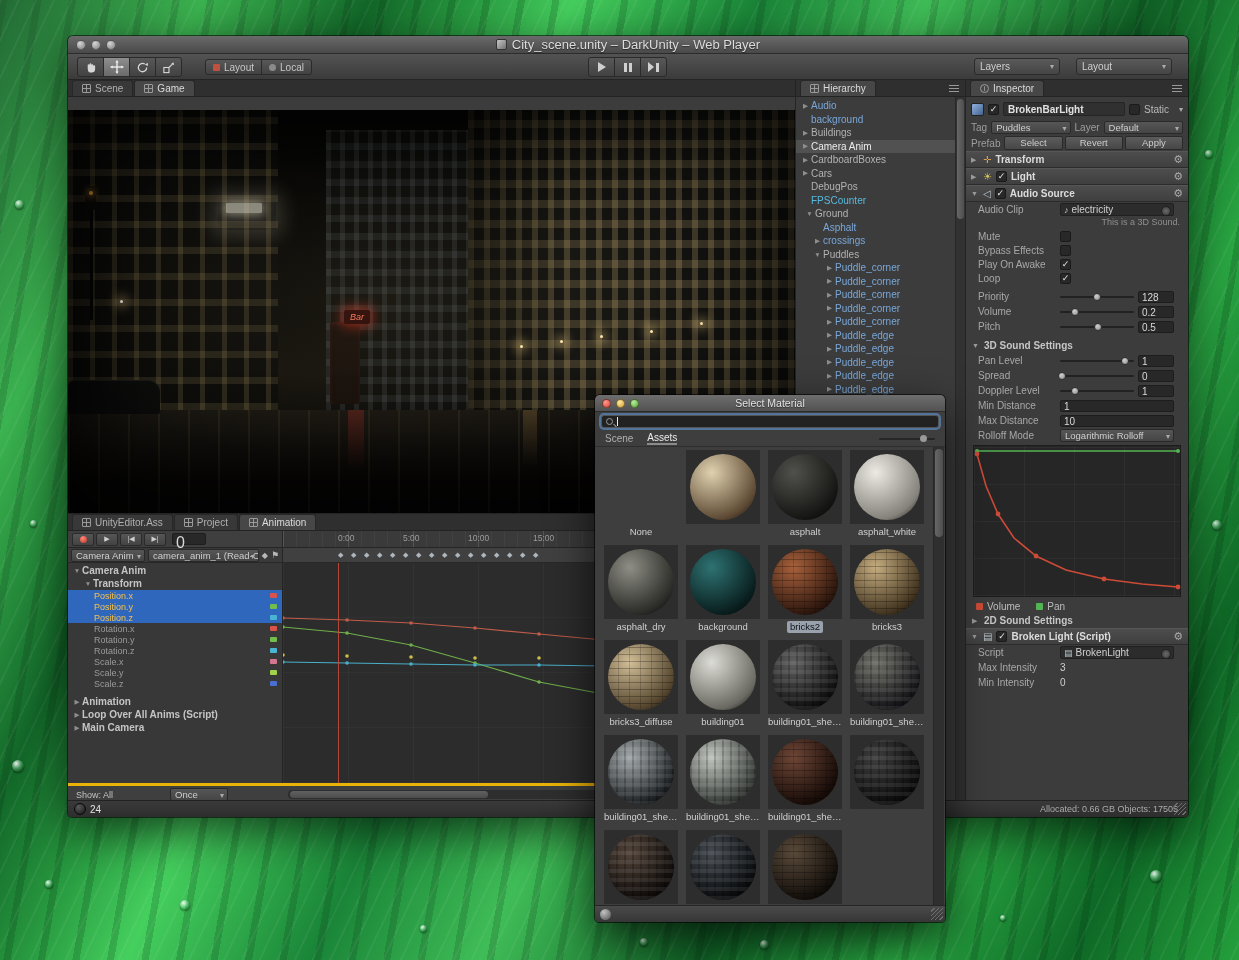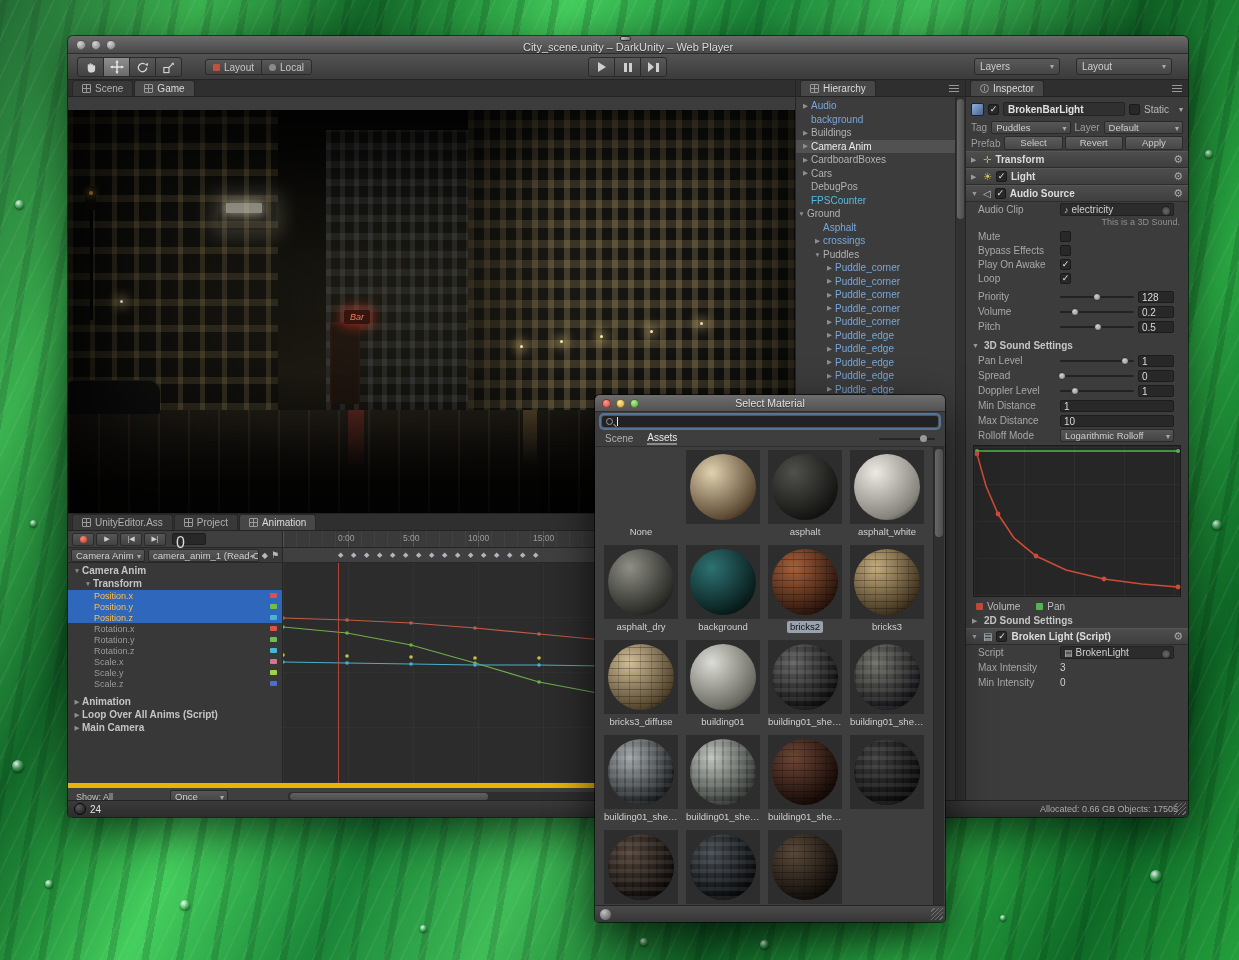--- a/index.html
+++ b/index.html
@@ -13,21 +13,21 @@
       linear-gradient(115deg,#0a5a1e 0%,#2fae45 12%,#0d6424 22%,#43cf5c 34%,#128031 45%,#35b94e 55%,#0a5c20 68%,#2aa843 80%,#0e6826 90%,#24a03c 100%);
   }
   .drop{position:absolute;border-radius:50%;
     background:radial-gradient(circle at 35% 30%, rgba(255,255,255,.9), rgba(190,255,210,.3) 42%, rgba(0,45,12,.4) 78%);
     box-shadow:0 1px 2px rgba(0,10,0,.5);}
   
   .win-main{position:absolute;left:68px;top:36px;width:1120px;height:781px;background:#3c3c3c;
     border-radius:5px 5px 4px 4px;box-shadow:0 14px 48px rgba(0,0,0,.65),0 0 0 1px rgba(0,0,0,.55);}
   .titlebar{position:absolute;left:0;top:0;width:100%;height:18px;border-radius:5px 5px 0 0;
     background:linear-gradient(#6a6a6a,#494949);border-bottom:1px solid #2c2c2c;
-    display:flex;align-items:center;justify-content:center;font-size:11px;color:#dcdcdc;text-shadow:0 1px 1px rgba(0,0,0,.5);flex-direction:column;}
+    display:flex;align-items:center;justify-content:center;font-size:13px;color:#dcdcdc;text-shadow:0 1px 1px rgba(0,0,0,.5);}
   .lights{position:absolute;left:8px;top:4px;display:flex;gap:5px;}
   .light{width:10px;height:10px;border-radius:50%;border:1px solid rgba(0,0,0,.45);}
   .lgray{background:radial-gradient(circle at 35% 30%,#d6d6d6,#7c7c7c);}
   .lred{background:radial-gradient(circle at 35% 30%,#ff9a8a,#d8463a);}
   .lyellow{background:radial-gradient(circle at 35% 30%,#ffe9a0,#d8a432);}
   .lgreen{background:radial-gradient(circle at 35% 30%,#b8efa0,#5aa832);}
   .appicon{width:11px;height:11px;border-radius:2px;margin-right:5px;
     background:linear-gradient(135deg,#c8c8c8,#707070);border:1px solid #333;}
   
   .toolbar{position:absolute;left:0;top:18px;width:100%;height:26px;
@@ -191,21 +191,21 @@
   .prow-g{height:13px;font-size:10px;color:#c4c4c4;display:flex;align-items:center;font-weight:bold;white-space:nowrap;}
   .prow{height:11px;font-size:9px;color:#9a9a9a;display:flex;align-items:center;white-space:nowrap;}
   .prow-g .tri,.prow .tri{width:10px;font-size:6.5px;color:#8e8e8e;text-align:center;flex:none;}
   .psel{background:#2f67bd;}
   .psel .plabel{color:#f4c04e;}
   .swatch{width:7px;height:5px;margin-left:auto;margin-right:5px;border-radius:1px;flex:none;}
   .curvearea{position:absolute;left:214px;top:49px;width:513px;height:220px;background:#2c2c2c;border-left:1px solid #242424;
     background-image:repeating-linear-gradient(90deg,rgba(255,255,255,.03) 0 1px,transparent 1px 65px),
       repeating-linear-gradient(0deg,rgba(255,255,255,.025) 0 1px,transparent 1px 55px);overflow:hidden;}
   .playhead{position:absolute;left:55px;top:0;bottom:0;width:1px;background:rgba(205,75,60,.85);}
-  .abot{position:absolute;left:0;top:269px;width:608px;height:18px;background:#3f3f3f;border-top:5px solid #eab308;
+  .abot{position:absolute;left:0;top:269px;width:608px;height:18px;background:#3f3f3f;border-top:3px solid #eab308;
     font-size:9px;color:#c0c0c0;padding-left:24px;}
   .showlbl{position:absolute;left:8px;top:4px;}
   .onceddl{position:absolute;left:102px;top:2px;width:58px;height:13px;}
   .hscroll{position:absolute;left:220px;right:8px;top:4px;height:9px;background:#2e2e2e;border-radius:4px;}
   .hthumb{position:absolute;left:2px;top:1px;width:52%;height:7px;background:linear-gradient(#616161,#4c4c4c);border-radius:4px;}
   
   .bstrip{position:absolute;left:0;top:764px;width:1120px;height:17px;background:linear-gradient(#3a3a3a,#2d2d2d);
     border-top:1px solid #222;border-radius:0 0 4px 4px;}
   .badge{position:absolute;left:6px;top:2px;display:flex;align-items:center;gap:4px;color:#e4e4e4;font-size:10px;}
   .uniball{width:12px;height:12px;border-radius:50%;background:radial-gradient(circle at 35% 30%,#5a5a5a,#141414);border:1px solid #0a0a0a;}
@@ -597,21 +597,21 @@
             <span class="hlabel ">Cars</span>
           </div>
           <div class="hrow" style="padding-left: 4px;">
             <span class="tri"></span>
             <span class="hlabel ">DebugPos</span>
           </div>
           <div class="hrow" style="padding-left: 4px;">
             <span class="tri"></span>
             <span class="hlabel script">FPSCounter</span>
           </div>
-          <div class="hrow" style="padding-left: 0;">
+          <div class="hrow" style="padding-left: 8px;">
             <span class="tri">▼</span>
             <span class="hlabel ">Ground</span>
           </div>
           <div class="hrow" style="padding-left: 16px;">
             <span class="tri"></span>
             <span class="hlabel prefab">Asphalt</span>
           </div>
           <div class="hrow" style="padding-left: 16px;">
             <span class="tri">▶</span>
             <span class="hlabel prefab">crossings</span>

